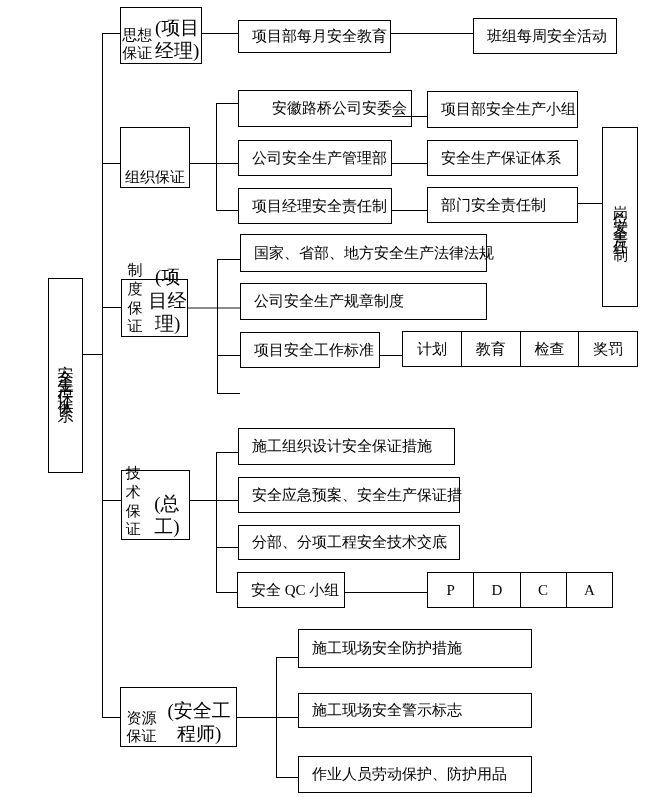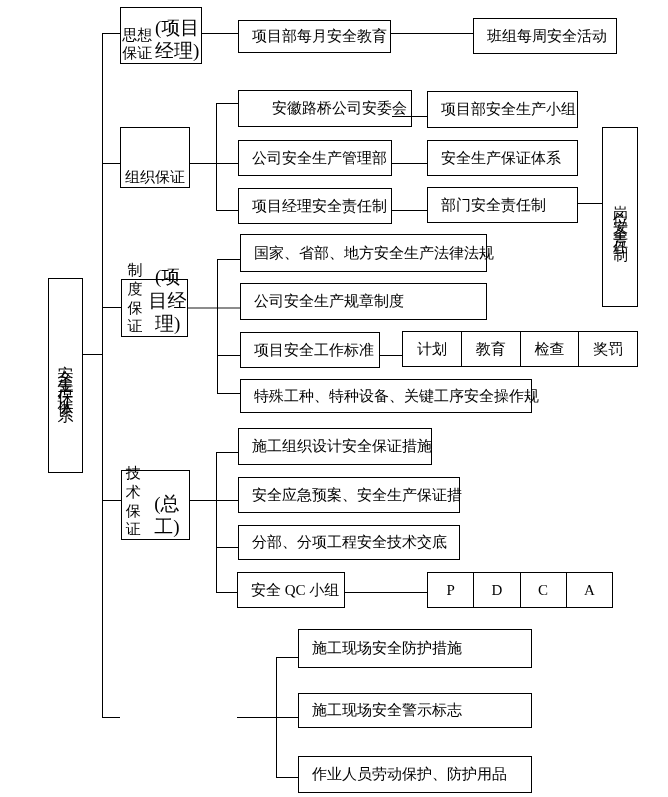--- a/index.html
+++ b/index.html
@@ -107,56 +107,57 @@
   <div class="box lbox" style="left:240px;top:332px;width:140px;height:36px;">
     <span>项目安全工作标准</span>
   </div>
   <div class="hl" style="left:380px;top:355px;width:22px;"></div>
   <div class="box cells" style="left:402px;top:331px;width:236px;height:36px;">
     <div class="cell">计划</div>
     <div class="cell">教育</div>
     <div class="cell">检查</div>
     <div class="cell">奖罚</div>
   </div>
-  <div class="box lbox" style="left:240px;top:379px;width:292px;height:34px;">
-    <span>特殊工种、特种设备、关键工序安全操作规</span>
-  </div>
 
   <div class="hl" style="left:102px;top:500px;width:19px;"></div>
   <div class="box cbox" style="left:121px;top:470px;width:69px;height:70px;">
     <span>技术保证</span>
     <span class="sub">(总　工)</span>
   </div>
   <div class="hl" style="left:190px;top:500px;width:48px;"></div>
   <div class="vl" style="left:216px;top:452px;height:140px;"></div>
   <div class="hl" style="left:216px;top:452px;width:22px;"></div>
   <div class="hl" style="left:216px;top:547px;width:22px;"></div>
   <div class="hl" style="left:216px;top:592px;width:21px;"></div>
 
-  <div class="box lbox" style="left:238px;top:428px;width:194px;height:37px;">
+  <div class="box lbox" style="left:238px;top:428px;width:217px;height:37px;">
     <span>施工组织设计安全保证措施</span>
   </div>
   <div class="box lbox" style="left:238px;top:477px;width:222px;height:36px;">
     <span>安全应急预案、安全生产保证措</span>
   </div>
   <div class="box lbox" style="left:238px;top:525px;width:222px;height:35px;">
     <span>分部、分项工程安全技术交底</span>
   </div>
   <div class="box lbox" style="left:237px;top:572px;width:108px;height:36px;">
     <span>安全 QC 小组</span>
   </div>
   <div class="hl" style="left:345px;top:592px;width:82px;"></div>
   <div class="box cells" style="left:427px;top:572px;width:186px;height:36px;">
     <div class="cell">P</div>
     <div class="cell">D</div>
     <div class="cell">C</div>
     <div class="cell">A</div>
   </div>
 
   <div class="hl" style="left:102px;top:717px;width:18px;"></div>
+  <div class="box cbox" style="left:120px;top:687px;width:117px;height:60px;">
+    <span>资源保证</span>
+    <span class="sub">(安全工程师)</span>
+  </div>
   <div class="hl" style="left:237px;top:717px;width:61px;"></div>
   <div class="vl" style="left:276px;top:657px;height:120px;"></div>
   <div class="hl" style="left:276px;top:657px;width:22px;"></div>
   <div class="hl" style="left:276px;top:777px;width:22px;"></div>
 
   <div class="box lbox" style="left:298px;top:629px;width:234px;height:39px;">
     <span>施工现场安全防护措施</span>
   </div>
   <div class="box lbox" style="left:298px;top:693px;width:234px;height:35px;">
     <span>施工现场安全警示标志</span>

